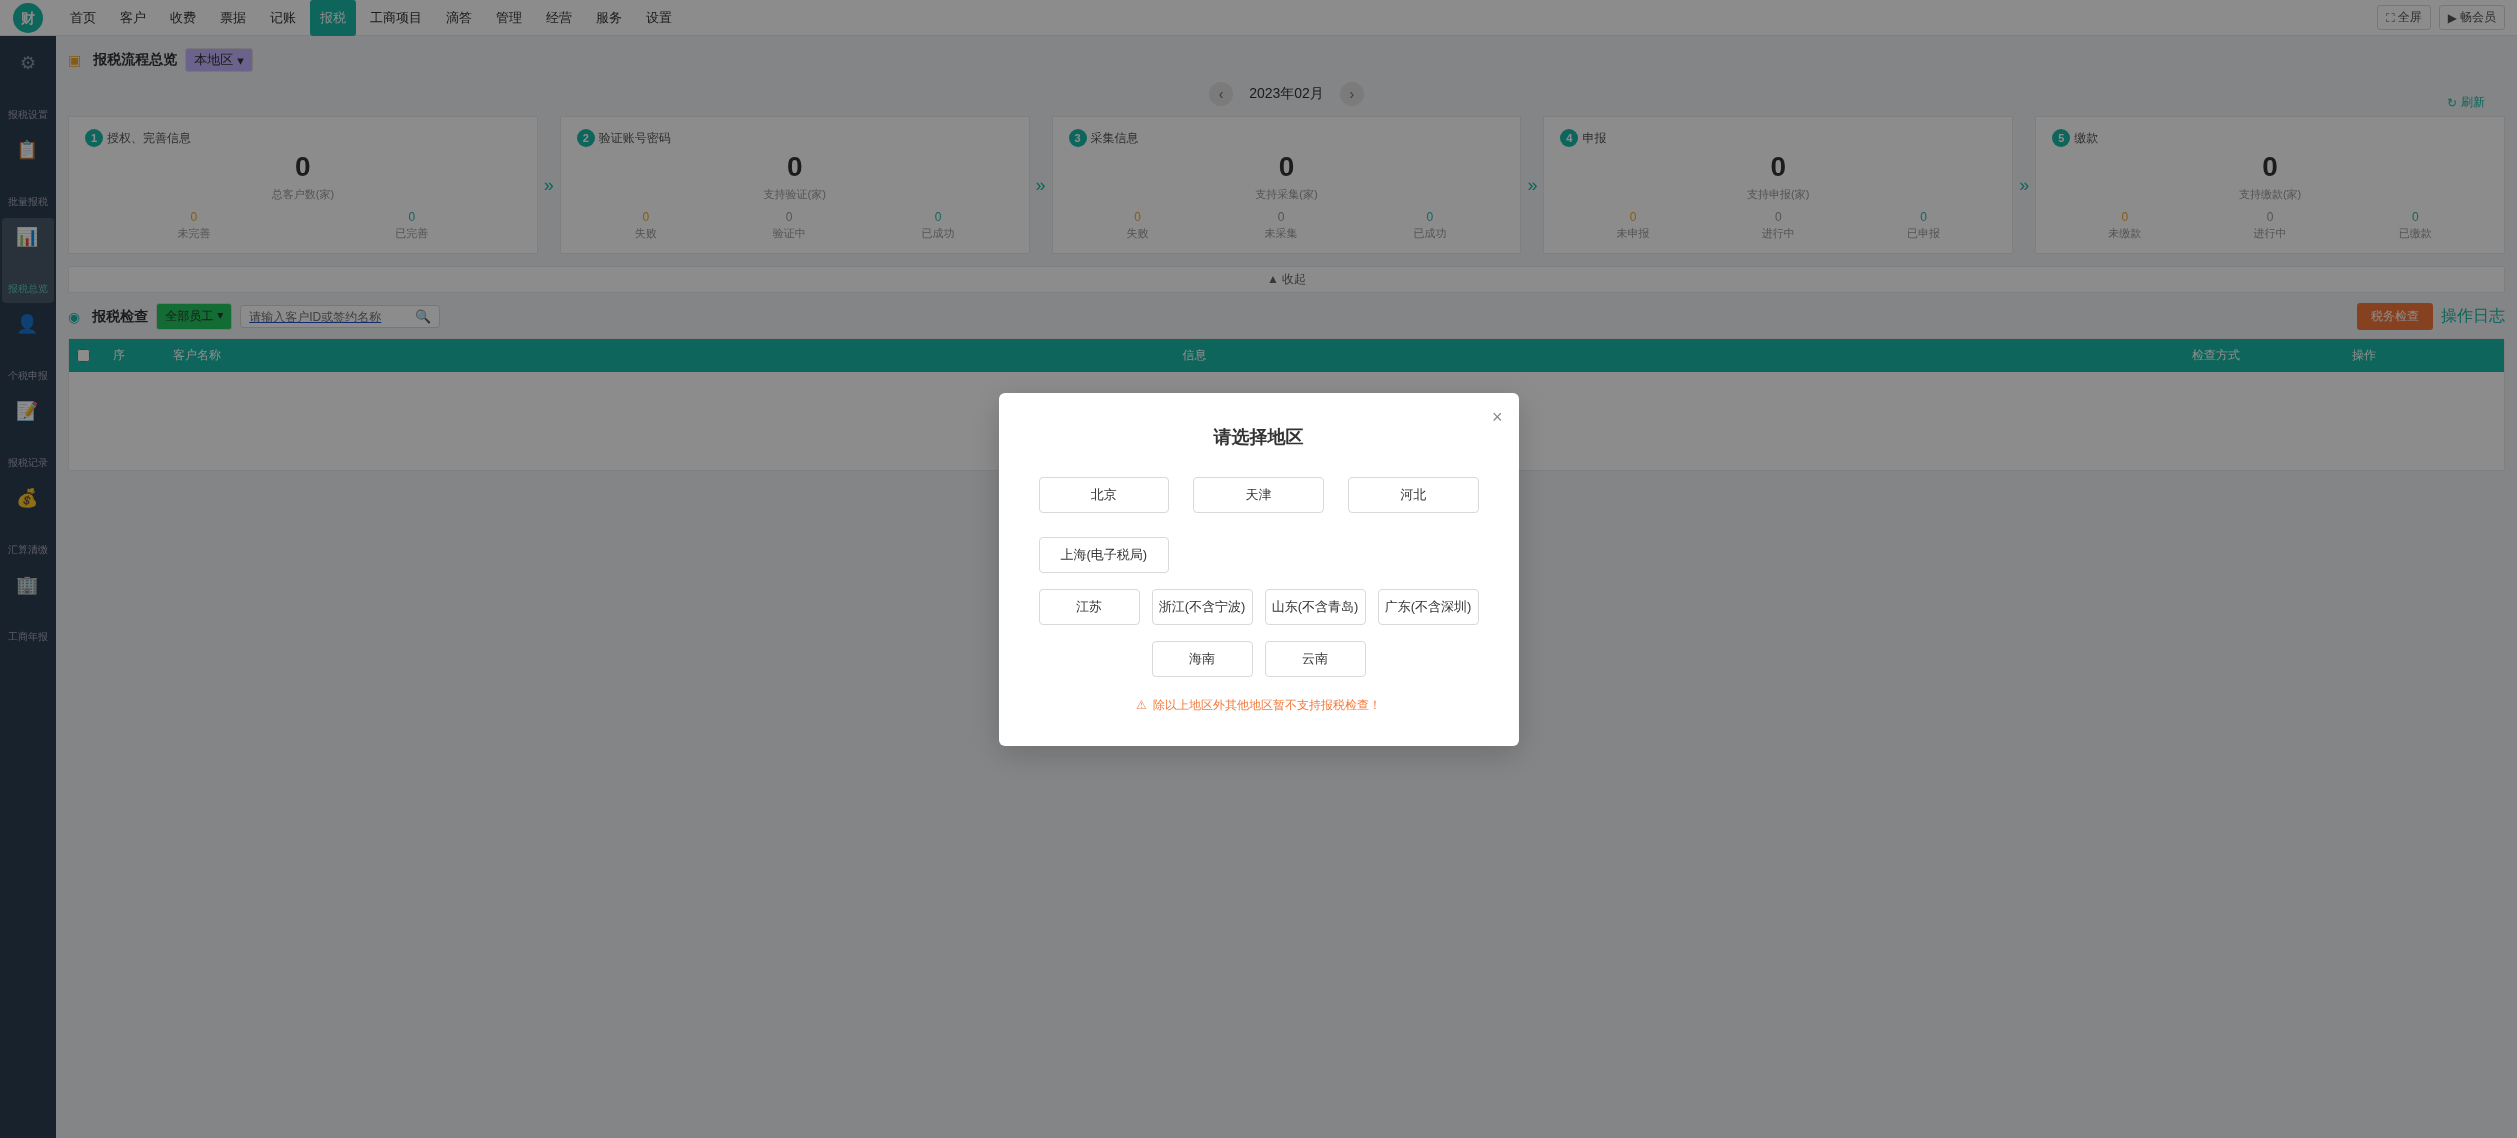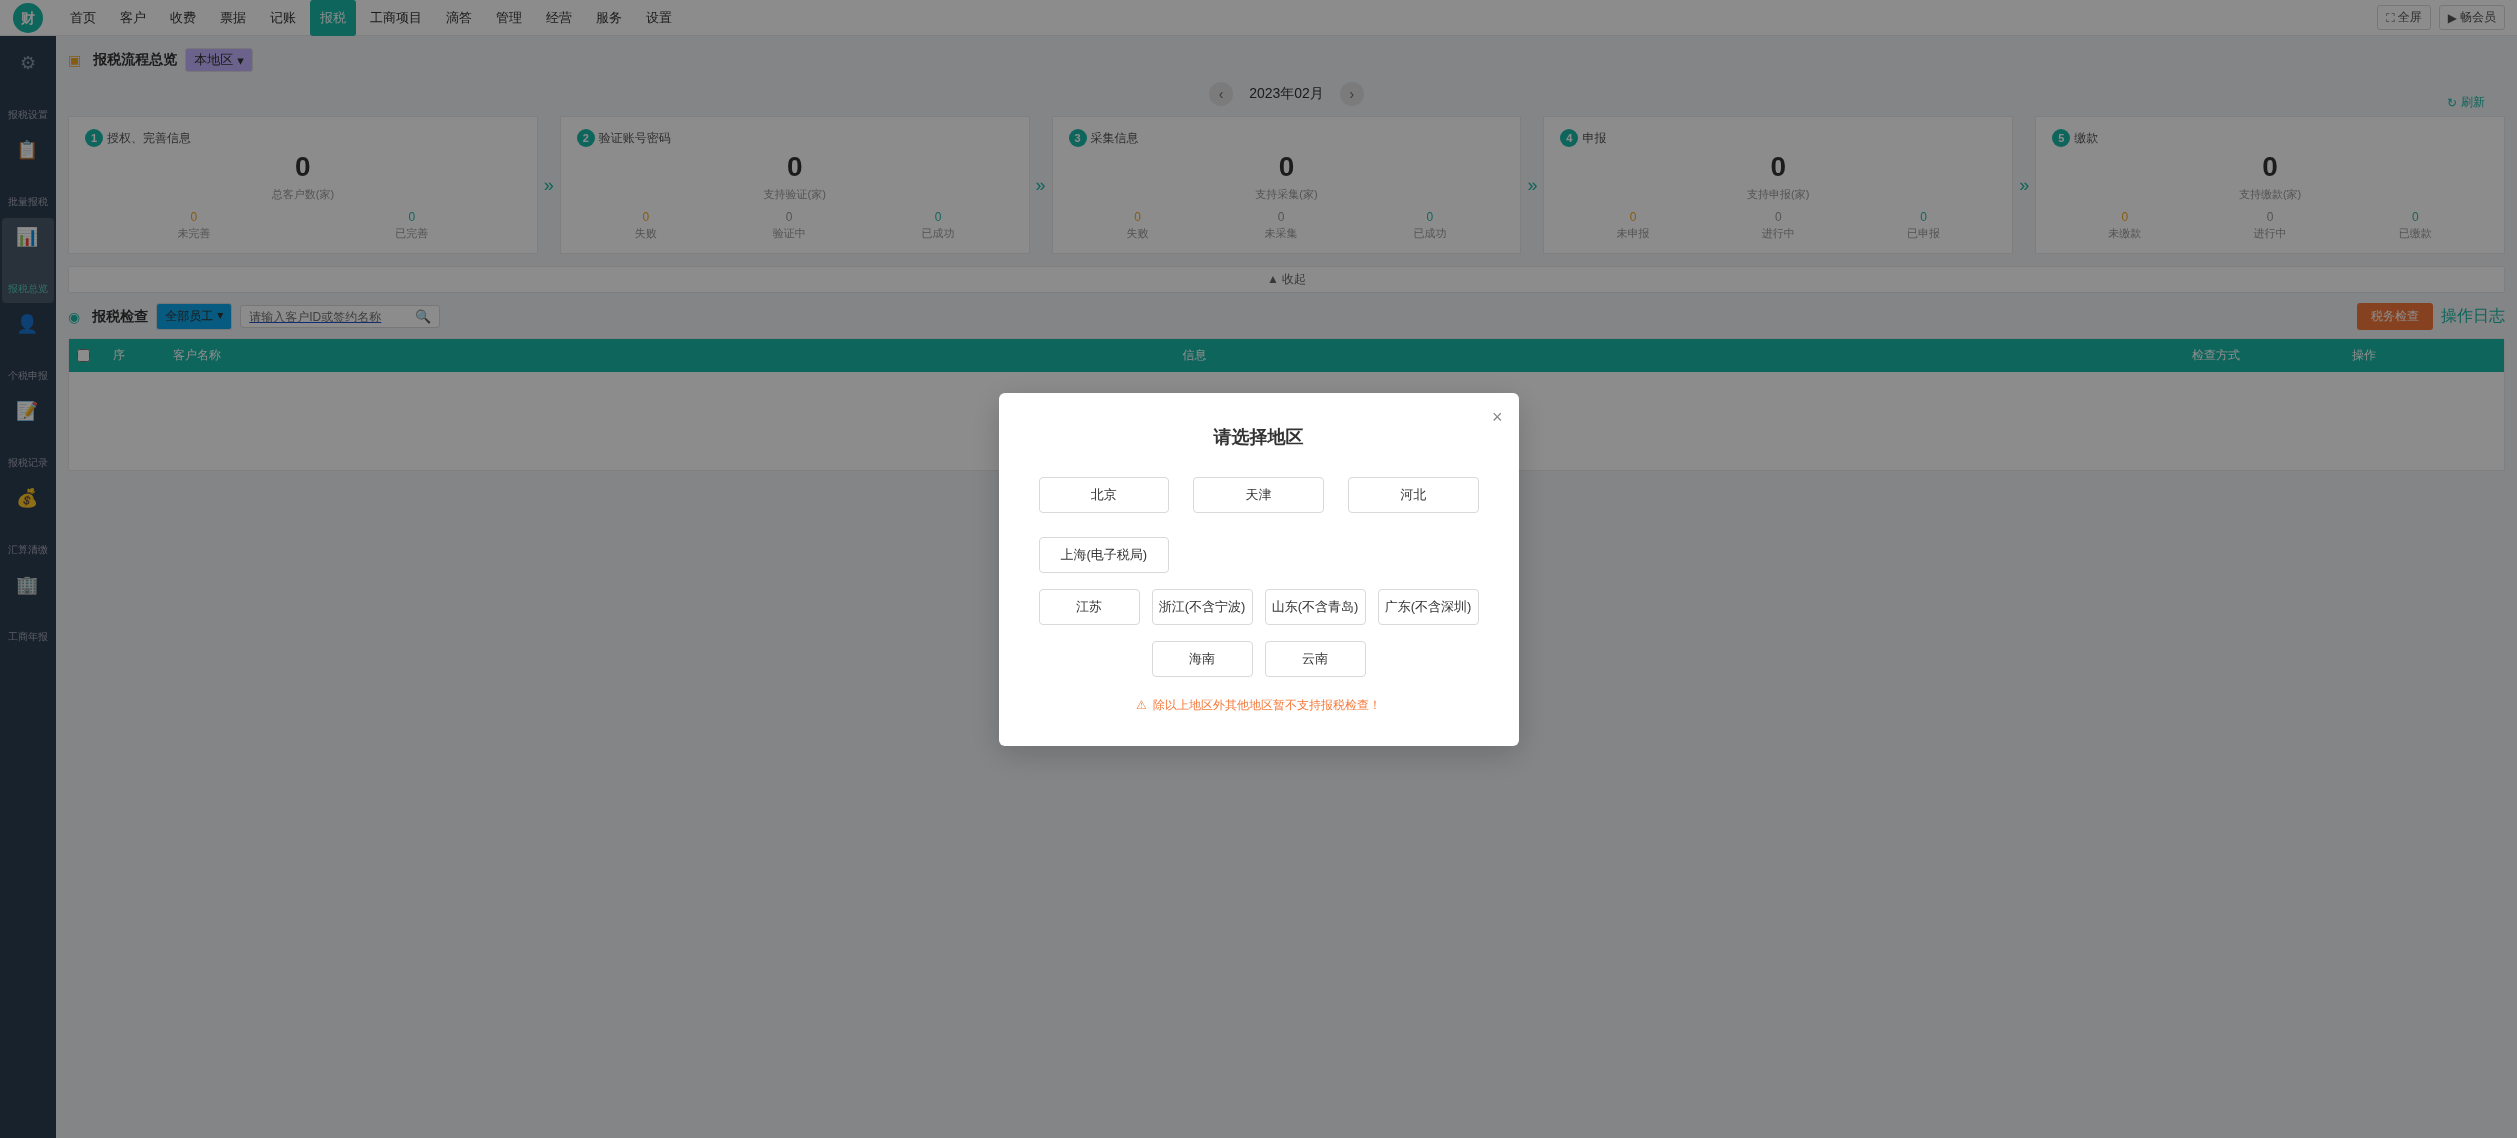--- a/index.html
+++ b/index.html
@@ -107,21 +107,21 @@
       background: #fff; border: 1px solid #e8e8e8; border-radius: 2px;
       cursor: pointer; font-size: 12px; color: #666;
     }
 
     
     .tax-check-header {
       display: flex; align-items: center; gap: 8px; margin-bottom: 8px;
     }
     .filter-select {
       padding: 4px 8px; border: 1px solid #d9d9d9; border-radius: 3px;
-      font-size: 12px; color: #333; background: #0ea5e9; cursor: pointer;
+      font-size: 12px; color: #333; background: #22c55e; cursor: pointer;
       display: flex; gap: 4px;
     }
     .search-input-wrap {
       display: flex; align-items: center; border: 1px solid #d9d9d9; border-radius: 3px;
       background: #fff; padding: 3px 8px; flex: 1; max-width: 200px;
     }
     .search-input-wrap input {
       border: none; outline: none; font-size: 12px; color: #1d4ed8; width: 100%;
       background: transparent;
       text-decoration: underline;

